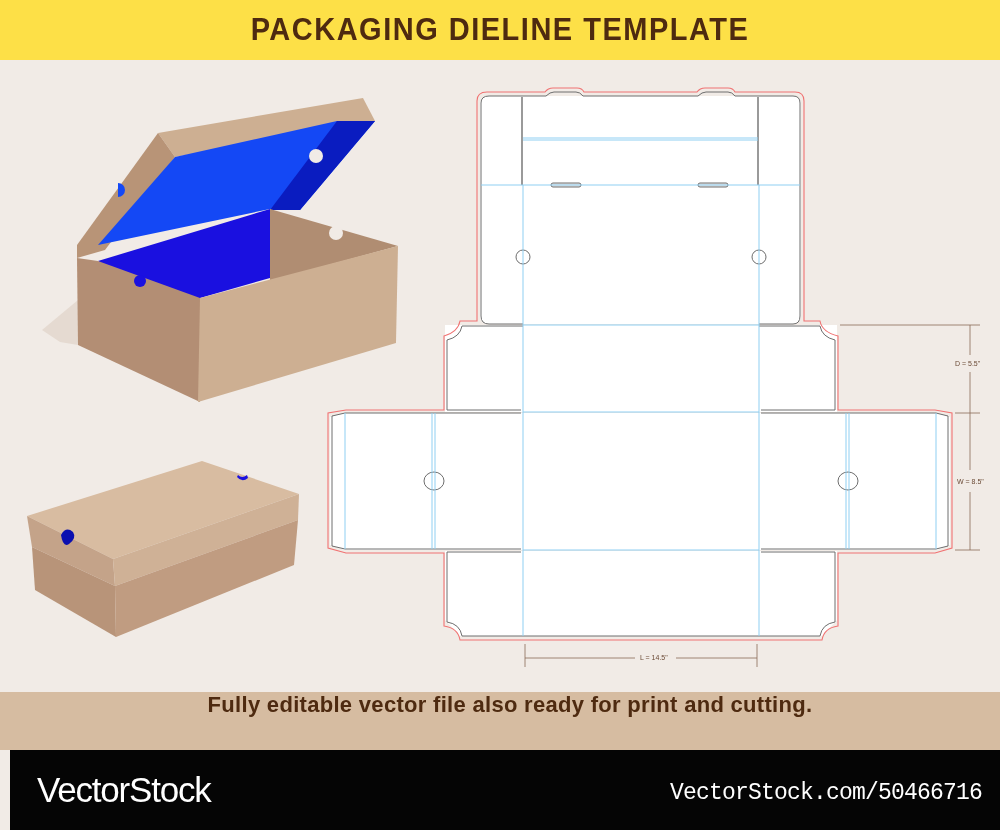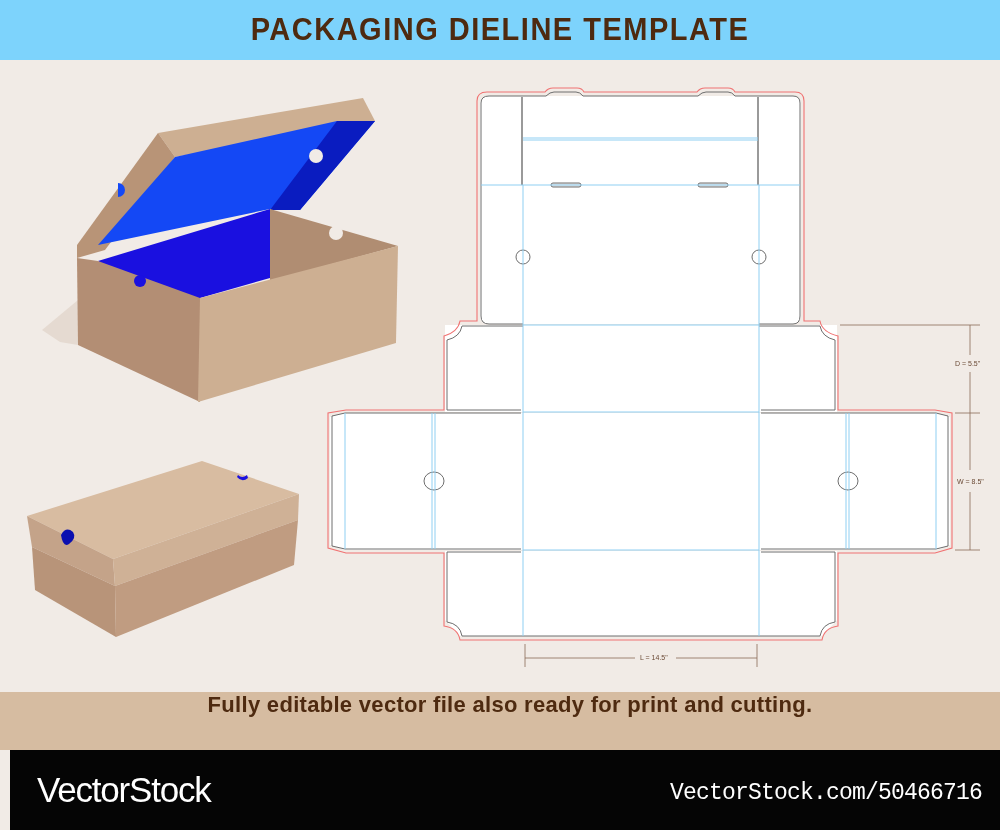--- a/index.html
+++ b/index.html
@@ -4,21 +4,21 @@
   <style>
     html, body { margin: 0; padding: 0; }
     body {
       width: 1000px; height: 830px; overflow: hidden;
       background: #f1ebe6;
       font-family: "Liberation Sans", sans-serif;
       position: relative;
     }
     .top-banner {
       position: absolute; left: 0; top: 0; width: 1000px; height: 60px;
-      background: #7dd3fc;
+      background: #fde047;
       display: flex; align-items: center; justify-content: center;
     }
     .top-banner h1 {
       margin: 0; font-size: 29px; font-weight: bold; letter-spacing: 1.5px;
       color: #4e2a10; font-family: "Liberation Sans", sans-serif;
       transform: scaleY(1.05);
     }
     .canvas {
       position: absolute; left: 0; top: 60px; width: 1000px; height: 632px;
     }

